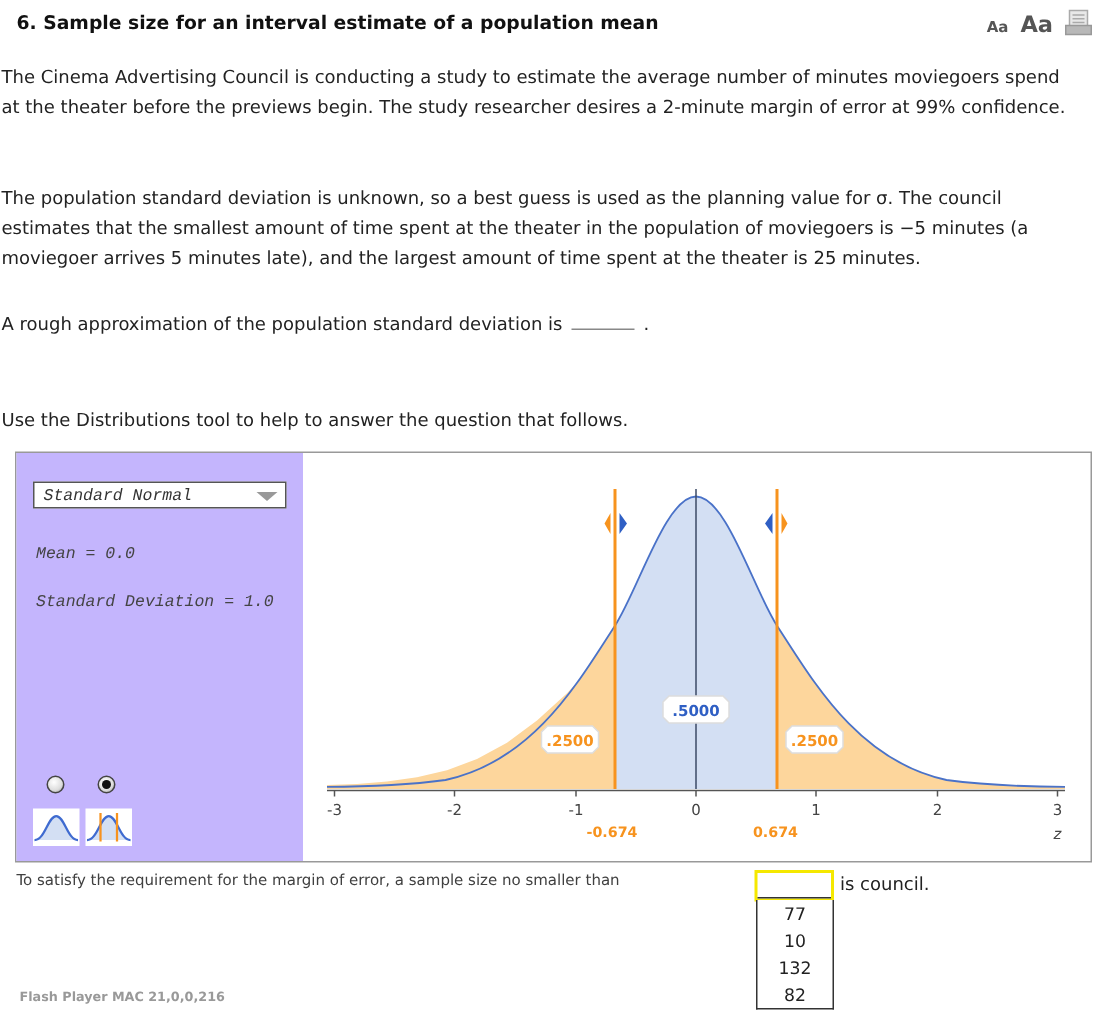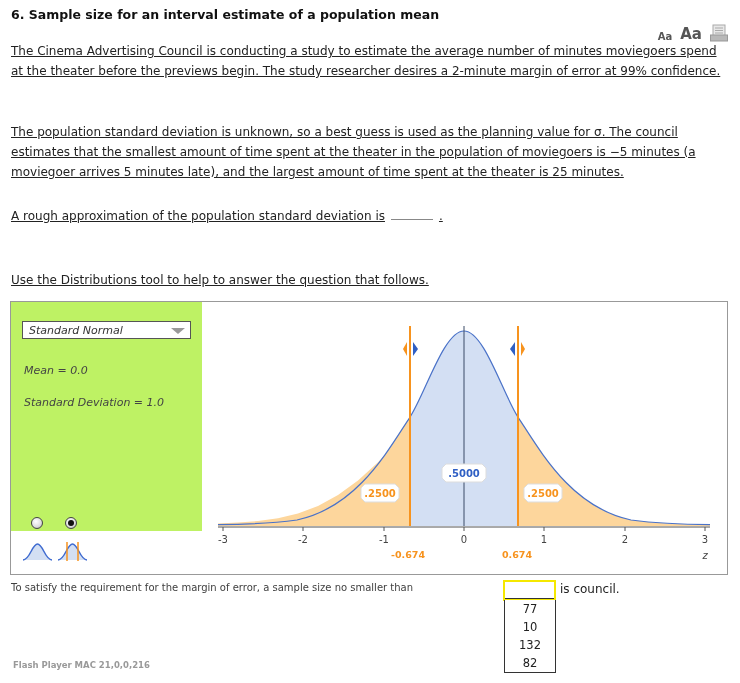--- a/index.html
+++ b/index.html
@@ -1,26 +1,26 @@
 <!DOCTYPE html>
 <html><head>
 <meta charset="utf-8">
 <style>
   html, body { margin: 0; padding: 0; background: #ffffff; }
   body { width: 740px; height: 683px; position: relative; overflow: hidden;
          font-family: "DejaVu Sans", sans-serif; color: #222; }
   .title { position: absolute; left: 11px; top: 7px; font-size: 12.5px; font-weight: bold; color: #111; }
-  .toolbar { position: absolute; right: 12px; top: 6px; display: flex; align-items: flex-end; gap: 8px; margin-top: 18px; }
+  .toolbar { position: absolute; right: 12px; top: 6px; display: flex; align-items: flex-end; gap: 8px; }
   .aa-small { font-size: 10px; font-weight: bold; color: #555; }
   .aa-large { font-size: 15px; font-weight: bold; color: #555; line-height: 16px; }
   .print-icon { width: 18px; height: 18px; position: relative; }
-  .para { position: absolute; left: 11px; width: 718px; font-size: 12px; line-height: 20px; color: #222; margin: 0; text-decoration: underline; }
+  .para { position: absolute; left: 1px; width: 718px; font-size: 12px; line-height: 20px; color: #222; margin: 0; }
   .blank { display: inline-block; width: 42px; border-bottom: 1px solid #888; height: 12px; vertical-align: baseline; margin: 0 6px; }
   .tool { position: absolute; left: 10px; top: 301px; width: 716px; height: 272px; border: 1px solid #999; background: #fff; }
-  .leftpanel { position: absolute; left: 0; top: 0; width: 191px; height: 229px; background: #bef264; }
+  .leftpanel { position: absolute; left: 0; top: 0; width: 191px; height: 272px; background: #c4b5fd; font-family: Liberation Mono, monospace; }
   .select { position: absolute; left: 11px; top: 19px; width: 167px; height: 18px; border: 1px solid #555; background: #fff;
             font-size: 11px; font-style: italic; color: #333; line-height: 18px; padding-left: 6px; box-sizing: border-box; width: 169px; }
   .select .arrow { position: absolute; right: 5px; top: 6px; width: 0; height: 0; border-left: 7px solid transparent; border-right: 7px solid transparent; border-top: 6px solid #999; }
   .param { position: absolute; left: 13px; font-size: 11px; font-style: italic; color: #444; }
   .radio { position: absolute; width: 12px; height: 12px; border-radius: 50%; border: 1px solid #444; box-sizing: border-box;
            background: radial-gradient(circle at 40% 35%, #fff 0%, #ddd 60%, #999 100%); }
   .radio.on::after { content: ""; position: absolute; left: 2px; top: 2px; width: 6px; height: 6px; border-radius: 50%; background: #111; }
   .thumb { position: absolute; width: 31px; height: 25px; background: #fff; }
   .chartsvg { position: absolute; left: 0; top: 0; }
   .q-final { position: absolute; left: 11px; top: 582px; font-size: 10px; color: #404040; }

